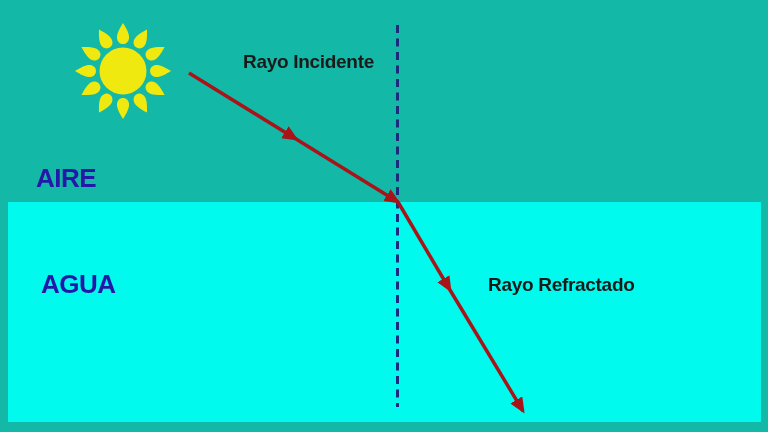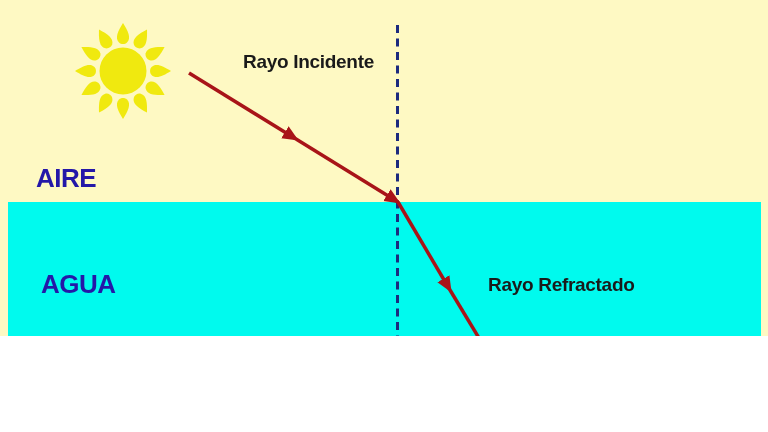--- a/index.html
+++ b/index.html
@@ -4,22 +4,22 @@
 <style>
   html, body {
     margin: 0;
     padding: 0;
     background: #ffffff;
     font-family: "Liberation Sans", sans-serif;
   }
   .stage {
     position: relative;
     width: 768px;
-    height: 336px;
-    background: #fef9c3;
+    height: 432px;
+    background: #14b8a6;
     overflow: hidden;
   }
   .stage svg {
     position: absolute;
     left: 0;
     top: 0;
   }
   .label {
     position: absolute;
     font-weight: bold;

